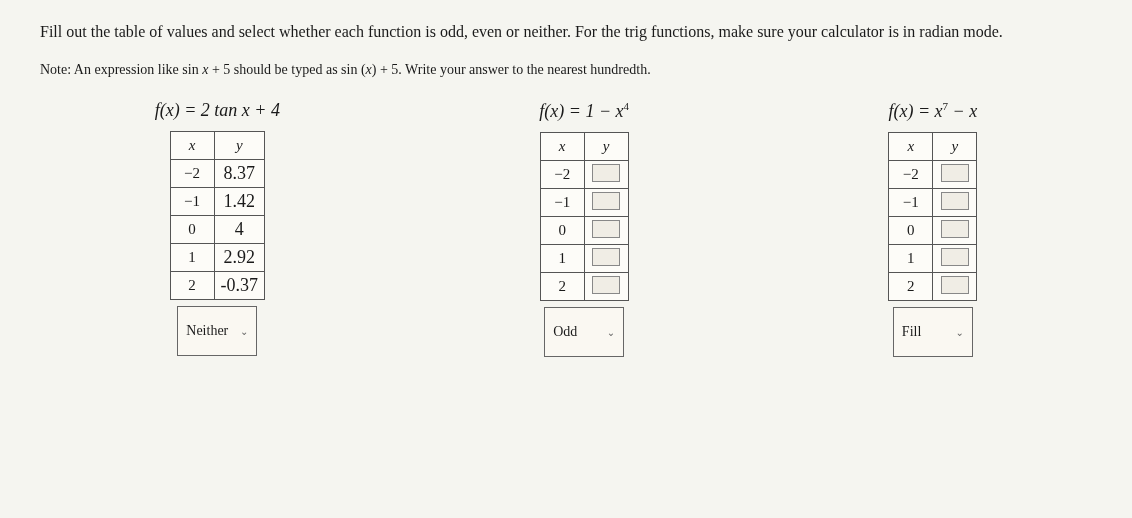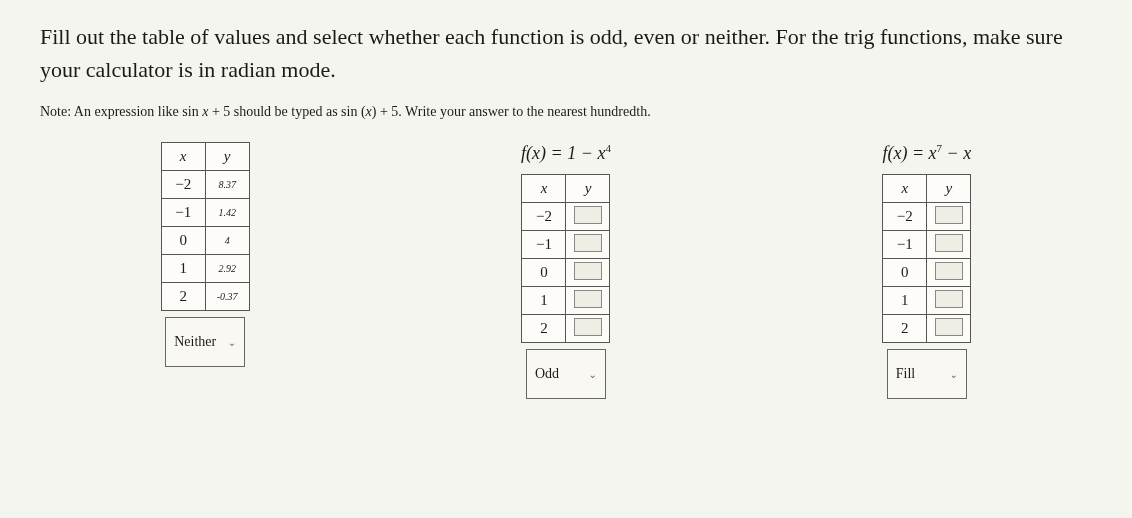--- a/index.html
+++ b/index.html
@@ -4,21 +4,21 @@
   <style>
     * { box-sizing: border-box; margin: 0; padding: 0; }
     body {
       font-family: Georgia, 'Times New Roman', serif;
       background: #f5f5f0;
       color: #1a1a1a;
       padding: 20px 40px;
       width: 1132px;
     }
     .instructions {
-      font-size: 22px;
+      font-size: 16px;
       line-height: 1.5;
       margin-bottom: 18px;
     }
     .note {
       font-size: 14px;
       margin-bottom: 22px;
     }
     .panels {
       display: flex;
       justify-content: space-around;
@@ -43,21 +43,21 @@
     th, td {
       border: 1px solid #555;
       text-align: center;
       font-size: 15px;
       min-width: 44px;
       height: 28px;
       padding: 2px 6px;
       background: #fdfcf8;
     }
     th { font-style: italic; font-weight: normal; }
-    td.val { font-size: 10px; font-style: italic; }
+    td.val { font-size: 18px; }
     .blank {
       display: inline-block;
       width: 28px;
       height: 18px;
       border: 1px solid #888;
       background: #f0ede5;
     }
     .selector {
       border: 1px solid #666;
       padding: 16px 8px;
@@ -79,20 +79,23 @@
 
 <p class="instructions">Fill out the table of values and select whether each function is odd, even or neither. For the trig functions, make sure your calculator is in radian mode.</p>
 
 <p class="note">
   <span>Note: An expression like sin </span><i>x</i><span> + 5 should be typed as sin (</span><i>x</i><span>) + 5. Write your answer to the nearest hundredth.</span>
 </p>
 
 <div class="panels">
 
   <div class="panel">
+    <div class="func">
+      <span style="font-style:italic">f</span>(<span style="font-style:italic">x</span>) = 2 tan <span style="font-style:italic">x</span> + 4
+    </div>
     <table>
       <tbody>
           <tr>
         <th>x</th>
         <th>y</th>
       </tr>
       <tr>
             <td>−2</td>
             <td class="val">8.37</td>
           </tr>

